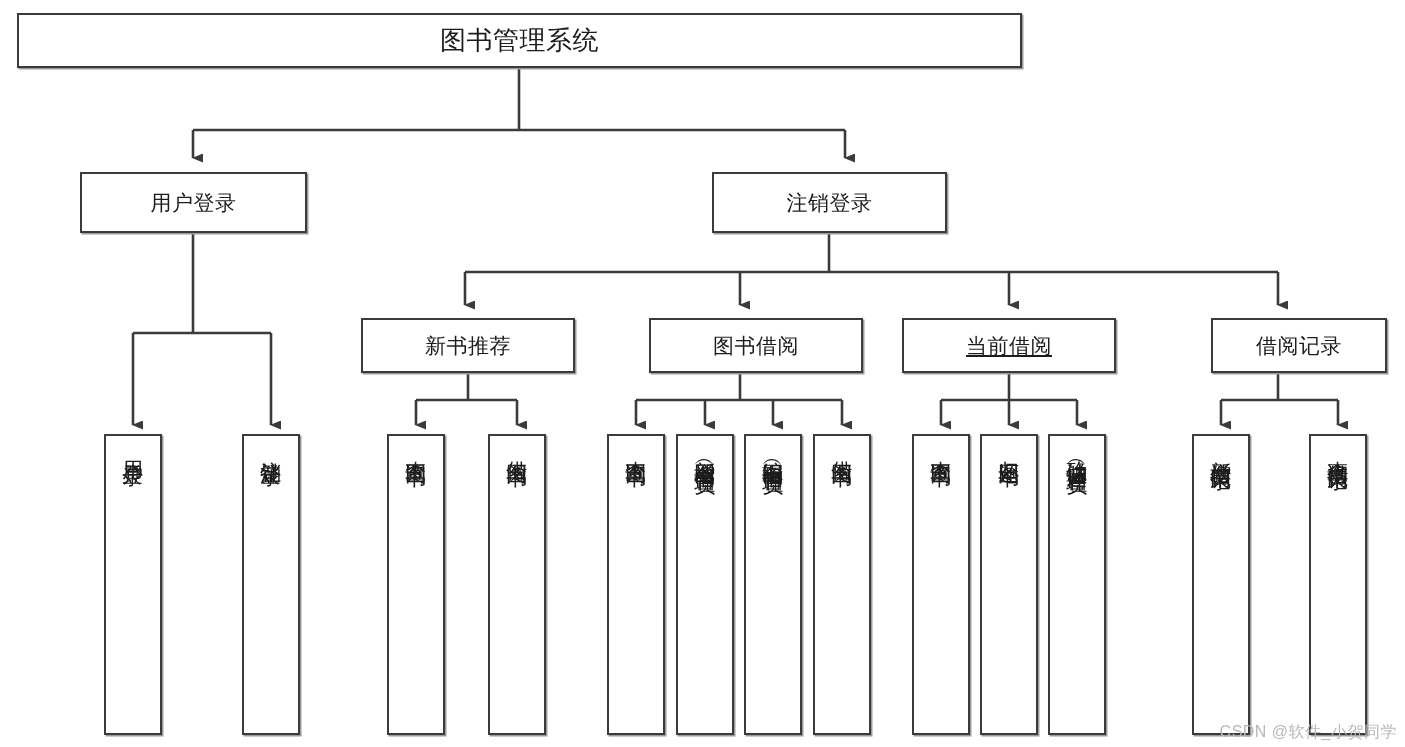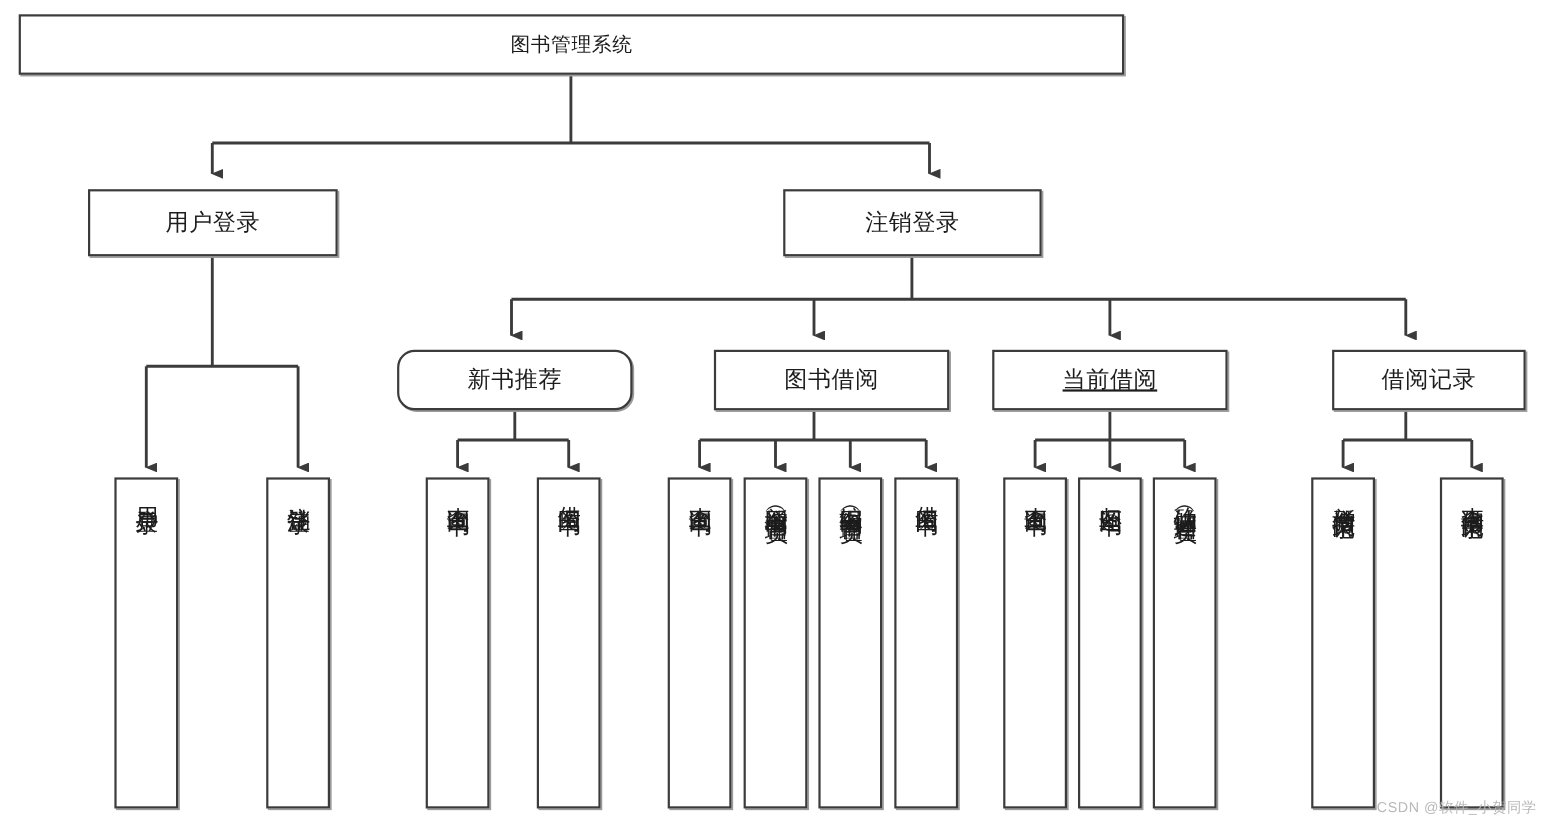--- a/index.html
+++ b/index.html
@@ -37,41 +37,41 @@
     justify-content: center;
     color: #1c1c1c;
   }
   .node .label {
     font-size: 21px;
     line-height: 1.12;
     letter-spacing: 0.5px;
     white-space: nowrap;
     color: #1c1c1c;
   }
-  .node.root .label { font-size: 18px; }
+  .node.root .label { font-size: 26px; }
   .node.branch .label { font-size: 21px; }
   
   .node.leaf {
     align-items: flex-start;
     justify-content: center;
     padding-top: 8px;
   }
   .node.leaf .label {
     writing-mode: vertical-rl;
     text-orientation: upright;
     font-size: 21px;
     line-height: 1.30;
     letter-spacing: 2px;
     white-space: nowrap;
   }
   .watermark {
     position: absolute;
     right: 8px;
     bottom: 4px;
-    font-size: 13px;
+    font-size: 16px;
     color: #b9b9b9;
     letter-spacing: 0.5px;
     white-space: nowrap;
   }
 </style>
 </head>
 <body>
 
 <div id="canvas">
 
@@ -129,21 +129,21 @@
     <span class="label">图书管理系统</span>
   </div>
 
   <div class="node branch" style="left:80px; top:172px; width:227px; height:61px;">
     <span class="label">用户登录</span>
   </div>
   <div class="node branch" style="left:712px; top:172px; width:235px; height:61px;">
     <span class="label">注销登录</span>
   </div>
 
-  <div class="node branch" style="left:361px; top:318px; width:214px; height:55px;border-radius:16px;">
+  <div class="node branch" style="left:361px; top:318px; width:214px; height:55px;">
     <span class="label">新书推荐</span>
   </div>
   <div class="node branch" style="left:633px; top:318px; width:214px; height:55px;margin-left:16px;">
     <span class="label">图书借阅</span>
   </div>
   <div class="node branch" style="left:902px; top:318px; width:214px; height:55px;text-decoration:underline;">
     <span class="label">当前借阅</span>
   </div>
   <div class="node branch" style="left:1171px; top:318px; width:176px; height:55px;margin-left:40px;">
     <span class="label">借阅记录</span>

